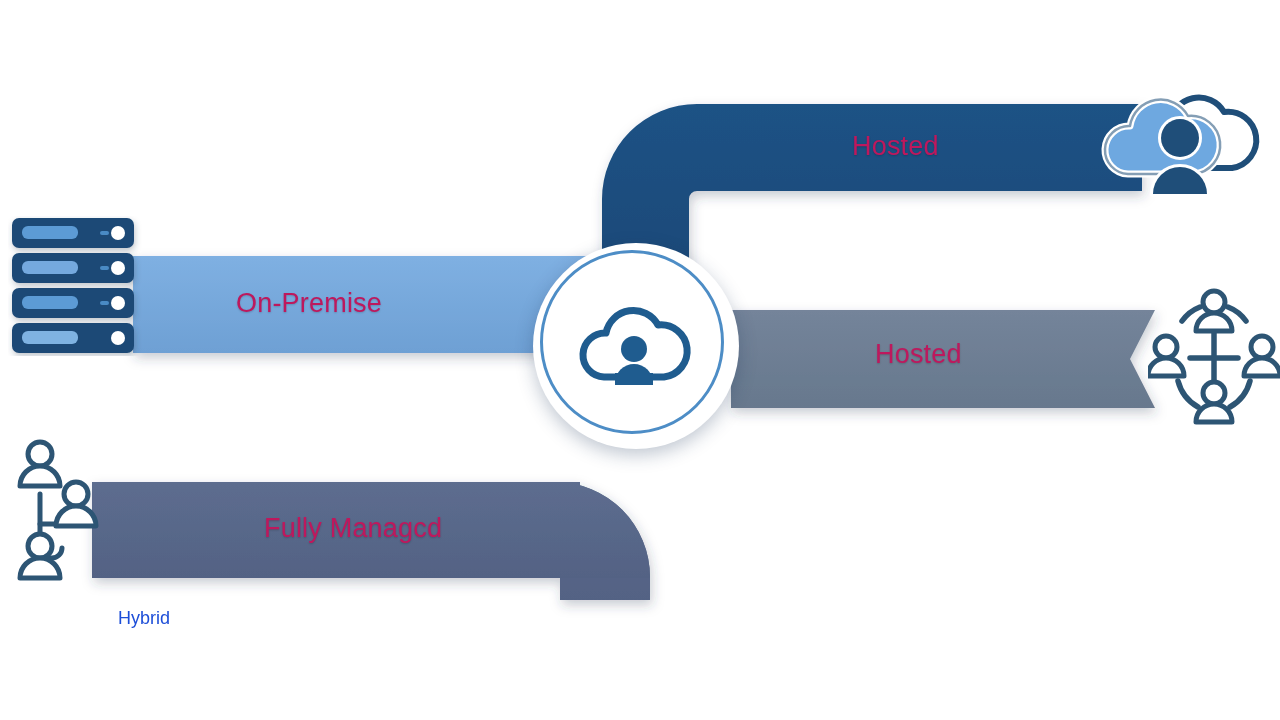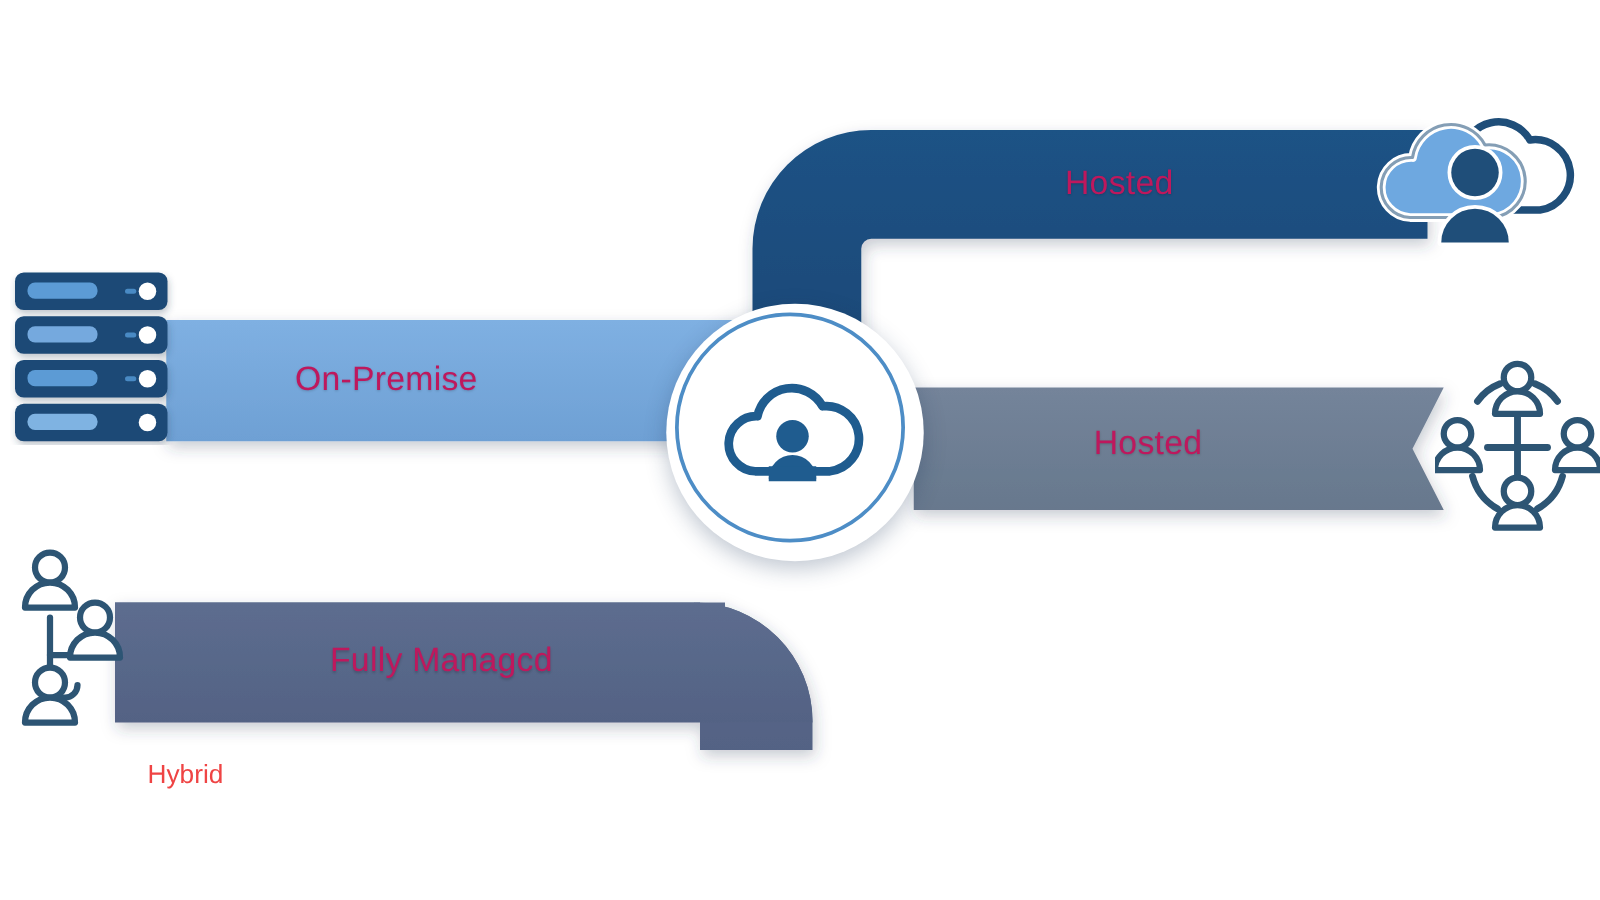--- a/index.html
+++ b/index.html
@@ -27,22 +27,22 @@
     color: #be185d;
     font-size: 27px;
     font-weight: 400;
     letter-spacing: 0.2px;
     white-space: nowrap;
     text-shadow: 0 1px 2px rgba(0,0,0,0.18);
     pointer-events: none;
   }
   .caption {
     position: absolute;
-    color: #ef4444;
-    font-size: 21px;
+    color: #1d4ed8;
+    font-size: 18px;
     font-weight: 400;
     white-space: nowrap;
   }
   .iconbox {
     position: absolute;
   }
   .center-circle {
     position: absolute;
     left: 533px;
     top: 243px;

